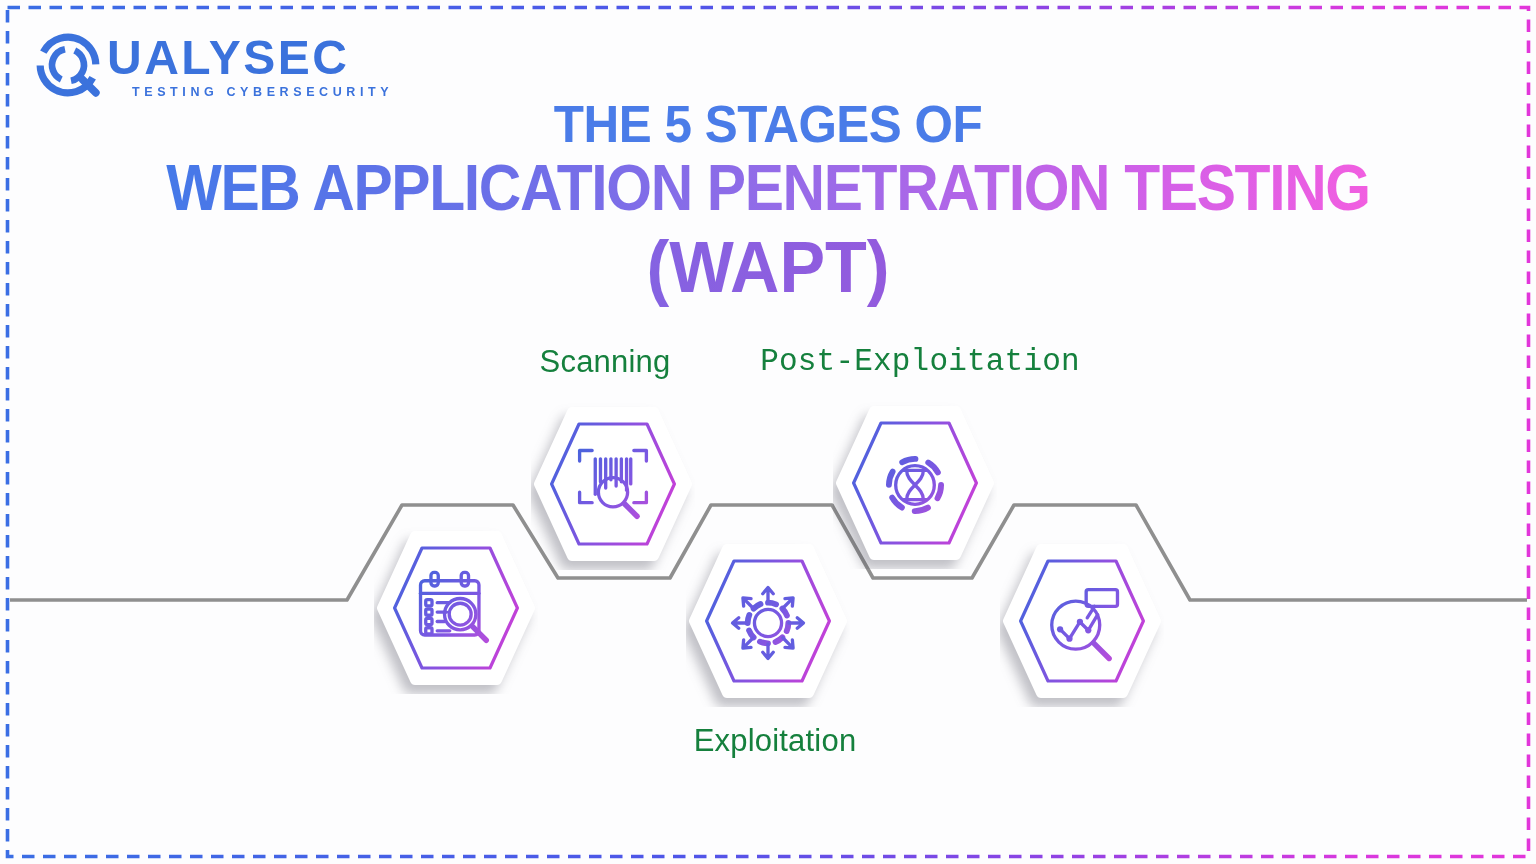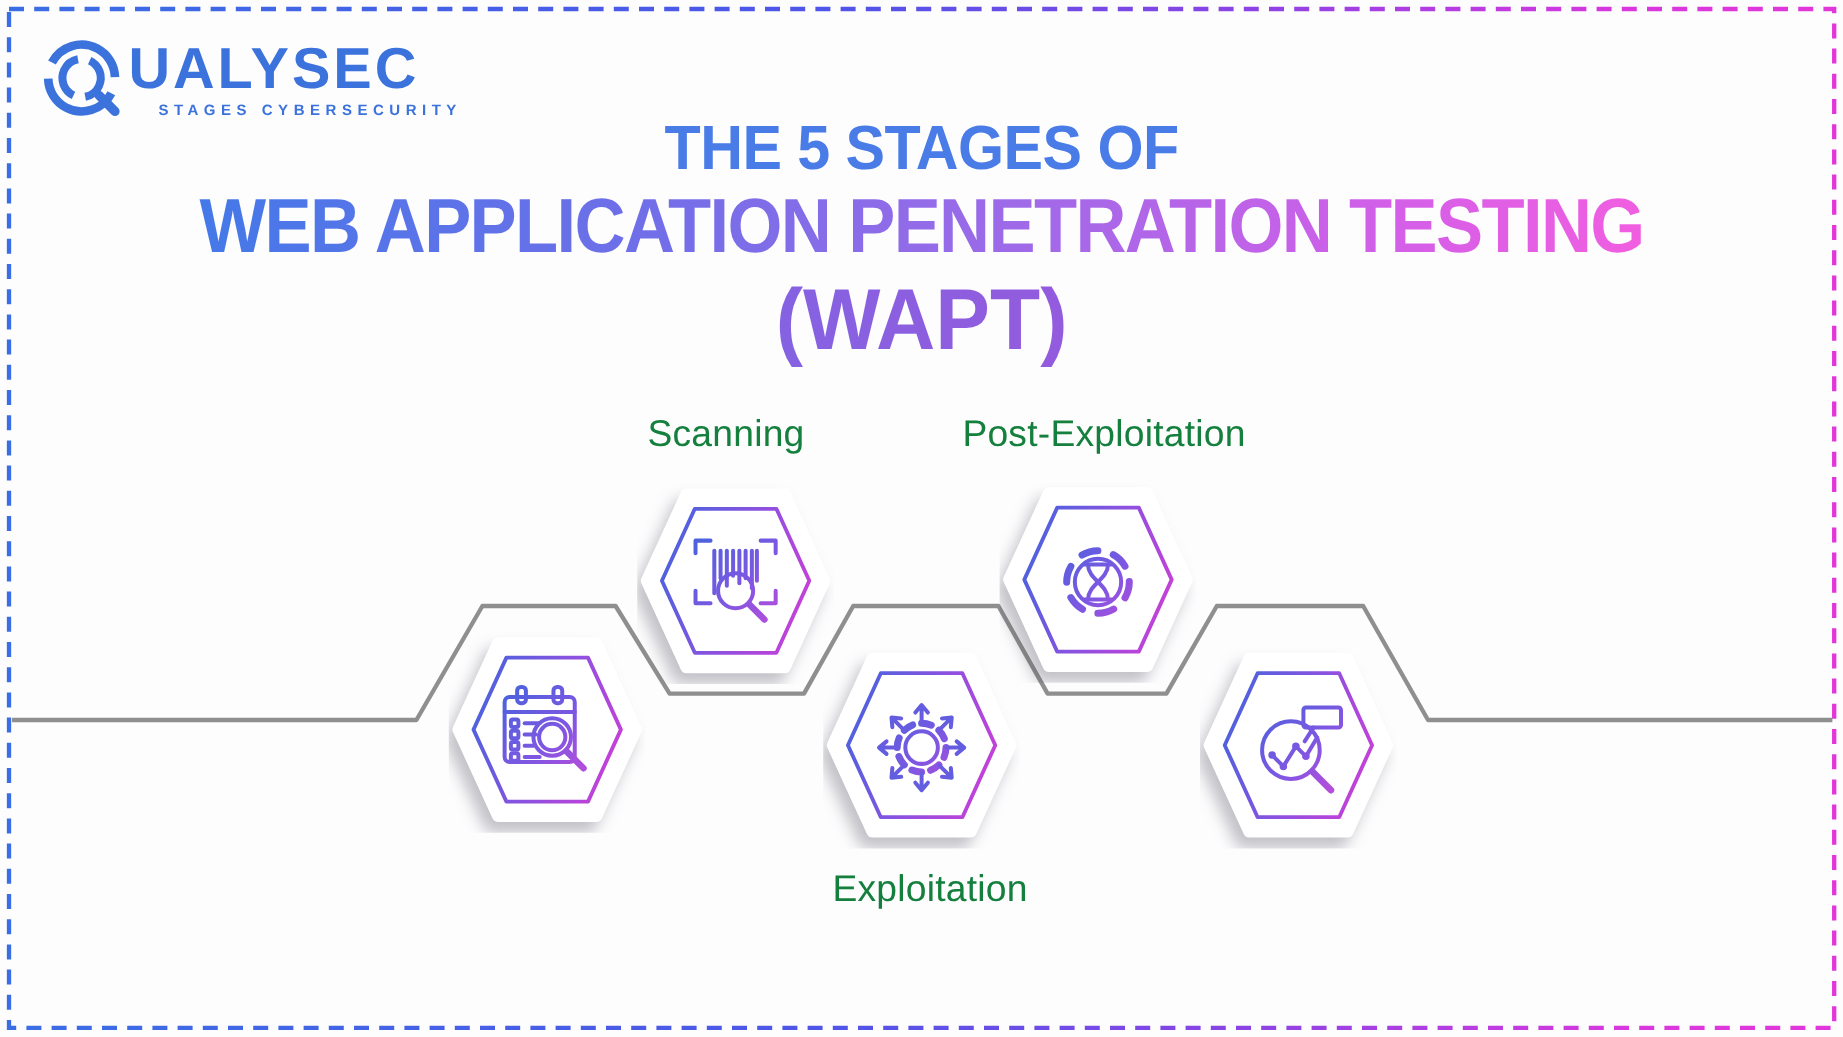--- a/index.html
+++ b/index.html
@@ -66,21 +66,21 @@
   .icon .thick{stroke-width:5.2;}
   .icon .dot{fill:url(#iconGrad);stroke:none;}
   .icon .teeth{stroke-width:5.6;}
 
   
   .stage-label{
     text-align:center;color:#15803d;font-size:31px;font-weight:500;
     line-height:41px;letter-spacing:.2px;z-index:3;
   }
   .lbl-scanning{left:455px;top:341px;width:300px;}
-  .lbl-postexploitation{left:745px;top:341px;width:350px;}
+  .lbl-postexploitation{left:745px;top:341px;width:350px;font-family:Liberation Mono, monospace;}
   .lbl-planning{left:305px;top:720px;width:310px;}
   .lbl-exploitation{left:620px;top:720px;width:310px;}
   .lbl-analysis{left:925px;top:720px;width:310px;}
 </style>
 </head>
 <body>
 
 <svg width="0" height="0" style="position:absolute" aria-hidden="true">
   <defs>
     <linearGradient id="pageGrad" gradientUnits="userSpaceOnUse" x1="0" y1="0" x2="1536" y2="0">
@@ -110,21 +110,21 @@
 <div class="abs brand">
   <svg class="brand-q" viewBox="0 0 66 66">
     <g fill="none" stroke="#3b72dc">
       <circle cx="33" cy="33" r="27" stroke-width="7" pathLength="100" stroke-dasharray="42 8 42 8" transform="rotate(28 33 33)"></circle>
       <circle cx="33" cy="33" r="15.5" stroke-width="6.5" pathLength="100" stroke-dasharray="40 10 40 10" transform="rotate(115 33 33)"></circle>
       <line x1="47" y1="47" x2="60" y2="60" stroke-width="7.5" stroke-linecap="round"></line>
     </g>
   </svg>
   <div class="brand-text">
     <div class="brand-word">UALYSEC</div>
-    <div class="brand-tagline">STAGES CYBERSECURITY</div>
+    <div class="brand-tagline">TESTING CYBERSECURITY</div>
   </div>
 </div>
 
 <div class="abs kicker">THE 5 STAGES OF</div>
 <div class="abs main-title">WEB APPLICATION PENETRATION TESTING</div>
 <div class="abs acronym">(WAPT)</div>
 
 <svg id="connector" class="abs" viewBox="0 0 1536 864">
   <path d="M 10 600 H 347 L 402 505 H 513 L 558 578 H 670 L 711 505 H 832 L 873 578 H 972 L 1014 505 H 1136 L 1190 600 H 1527" fill="none" stroke="#8f8f8f" stroke-width="3.6" stroke-linejoin="round"></path>
 </svg>

